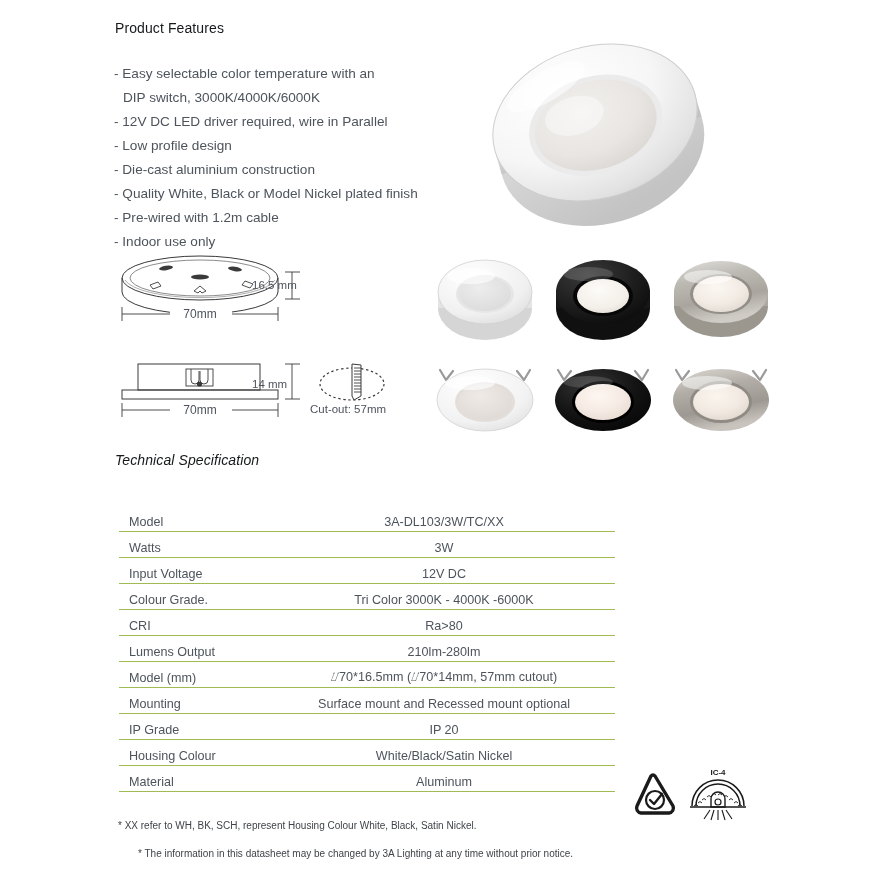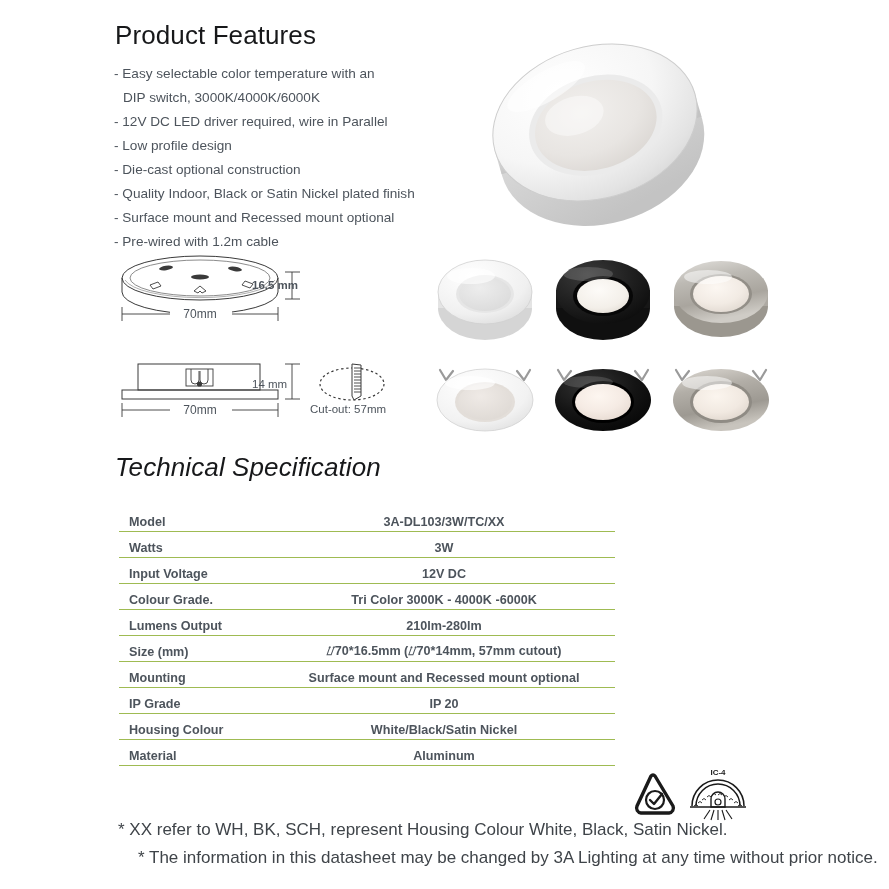--- a/index.html
+++ b/index.html
@@ -12,21 +12,21 @@
     height: 889px;
     position: relative;
     font-family: "Liberation Sans", sans-serif;
     color: #4d545c;
     overflow: hidden;
   }
 
   
   .section-heading {
     position: absolute;
-    font-size: 26px;
+    font-size: 14px;
     font-weight: 400;
     color: #17181a;
     letter-spacing: 0.1px;
     white-space: nowrap;
     text-align: center;
   }
   #features-heading { left: 115px; top: 20px; }
   #spec-heading     { left: 115px; top: 452px; font-style: italic; }
 
   
@@ -71,55 +71,54 @@
   #drawing-top-view   { position: absolute; left: 114px; top: 252px; width: 195px; height: 78px; }
   #drawing-side-view  { position: absolute; left: 114px; top: 358px; width: 195px; height: 62px; }
   #drawing-cutout     { position: absolute; left: 306px; top: 356px; width: 96px; height: 62px; }
 
   .dim-label {
     position: absolute;
     font-size: 11.5px;
     color: #4d545c;
     white-space: nowrap;
   }
-  #dim-16 { left: 252px; top: 279px; font-weight: bold; }
+  #dim-16 { left: 252px; top: 279px; }
   #dim-14 { left: 252px; top: 378px; }
   #cutout-label { left: 310px; top: 403px; font-size: 11.5px; }
 
   
   #spec-table {
     position: absolute;
     left: 119px;
     top: 505px;
     width: 496px;
     border-collapse: collapse;
   }
   #spec-table tr { height: 26px; }
   #spec-table td {
     border-bottom: 1.4px solid #9fbb52;
     font-size: 12.6px;
     color: #4d545c;
     padding: 0 0 2px 0;
     vertical-align: bottom;
-    font-weight: bold;
   }
   #spec-table td.spec-label {
     width: 160px;
     padding-left: 10px;
     text-align: left;
   }
   #spec-table td.spec-value {
     text-align: center;
     padding-right: 16px;
   }
 
   
   .footnote {
     position: absolute;
-    font-size: 17px;
+    font-size: 10px;
     color: #3f4449;
     white-space: nowrap;
     text-align: right;
   }
   #footnote-1 { left: 118px; top: 820px; }
   #footnote-2 { left: 138px; top: 848px; }
 
   
   #cert-marks {
     position: absolute;
@@ -132,24 +131,24 @@
 </head>
 <body>
 
 <div class="section-heading" id="features-heading">Product Features</div>
 
 <div id="features-list">
   <div class="feature-item">- Easy selectable color temperature with an
    DIP switch, 3000K/4000K/6000K</div>
   <div class="feature-item">- 12V DC LED driver required, wire in Parallel</div>
   <div class="feature-item">- Low profile design</div>
-  <div class="feature-item">- Die-cast optional construction</div>
-  <div class="feature-item">- Quality Indoor, Black or Satin Nickel plated finish</div>
-  <div class="feature-item">- Surface mount and Recessed mount optional</div>
+  <div class="feature-item">- Die-cast aluminium construction</div>
+  <div class="feature-item">- Quality White, Black or Model Nickel plated finish</div>
   <div class="feature-item">- Pre-wired with 1.2m cable</div>
+  <div class="feature-item">- Indoor use only</div>
 </div>
 
 <svg id="hero-photo" viewBox="0 0 242 222">
   <defs>
     <radialGradient id="heroBody" cx="38%" cy="26%" r="86%">
       <stop offset="0%" stop-color="#ffffff"></stop>
       <stop offset="52%" stop-color="#f6f6f6"></stop>
       <stop offset="82%" stop-color="#e3e3e3"></stop>
       <stop offset="100%" stop-color="#d2d2d2"></stop>
     </radialGradient>
@@ -403,25 +402,29 @@
     </tr>
     <tr>
       <td class="spec-label">Input Voltage</td>
       <td class="spec-value">12V DC</td>
     </tr>
     <tr>
       <td class="spec-label">Colour Grade.</td>
       <td class="spec-value">Tri Color 3000K - 4000K -6000K</td>
     </tr>
     <tr>
+      <td class="spec-label">CRI</td>
+      <td class="spec-value">Ra&gt;80</td>
+    </tr>
+    <tr>
       <td class="spec-label">Lumens Output</td>
       <td class="spec-value">210lm-280lm</td>
     </tr>
     <tr>
-      <td class="spec-label">Size (mm)</td>
+      <td class="spec-label">Model (mm)</td>
       <td class="spec-value">⌰70*16.5mm  (⌰70*14mm, 57mm cutout)</td>
     </tr>
     <tr>
       <td class="spec-label">Mounting</td>
       <td class="spec-value">Surface mount and Recessed mount optional</td>
     </tr>
     <tr>
       <td class="spec-label">IP Grade</td>
       <td class="spec-value">IP 20</td>
     </tr>

